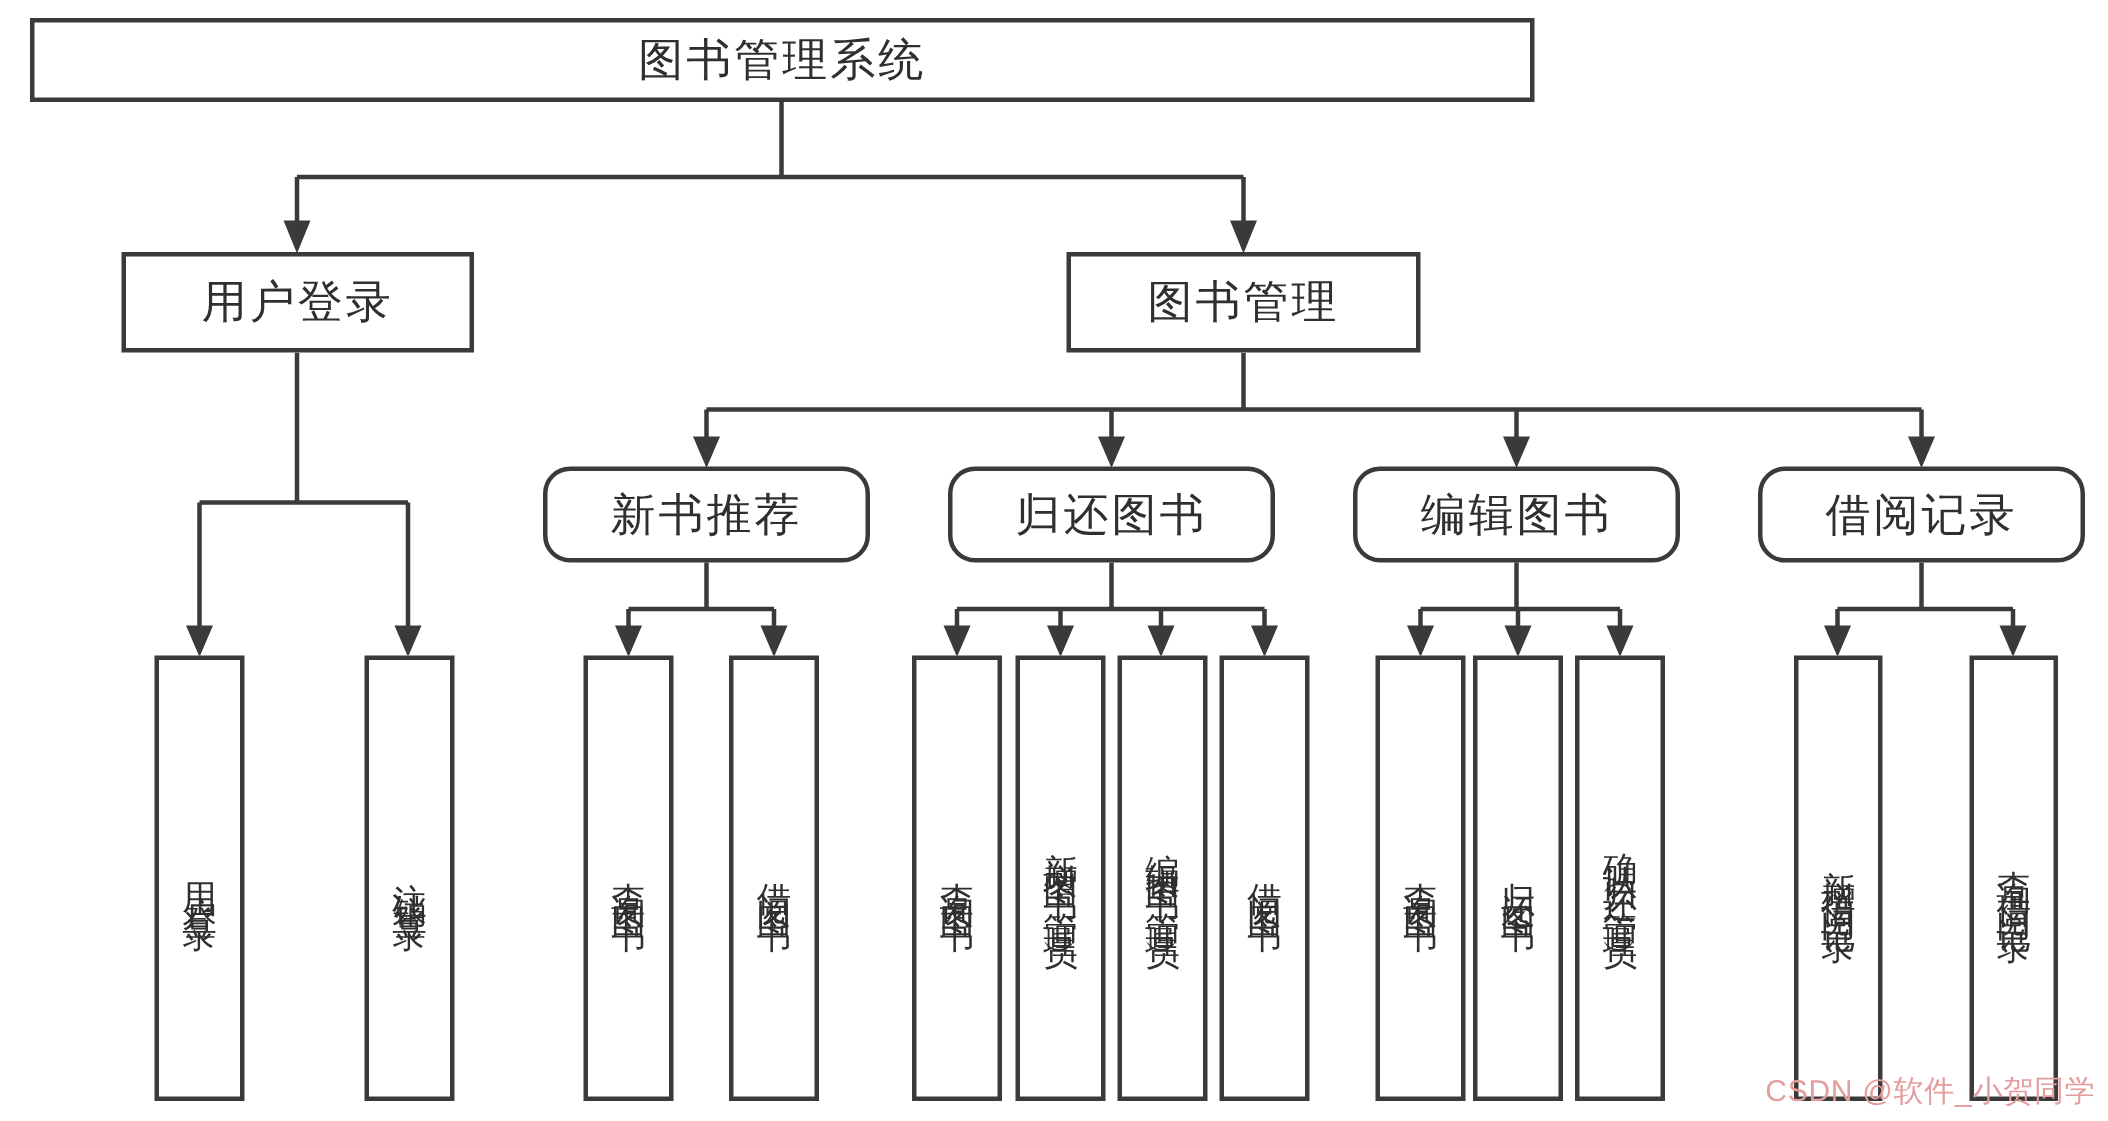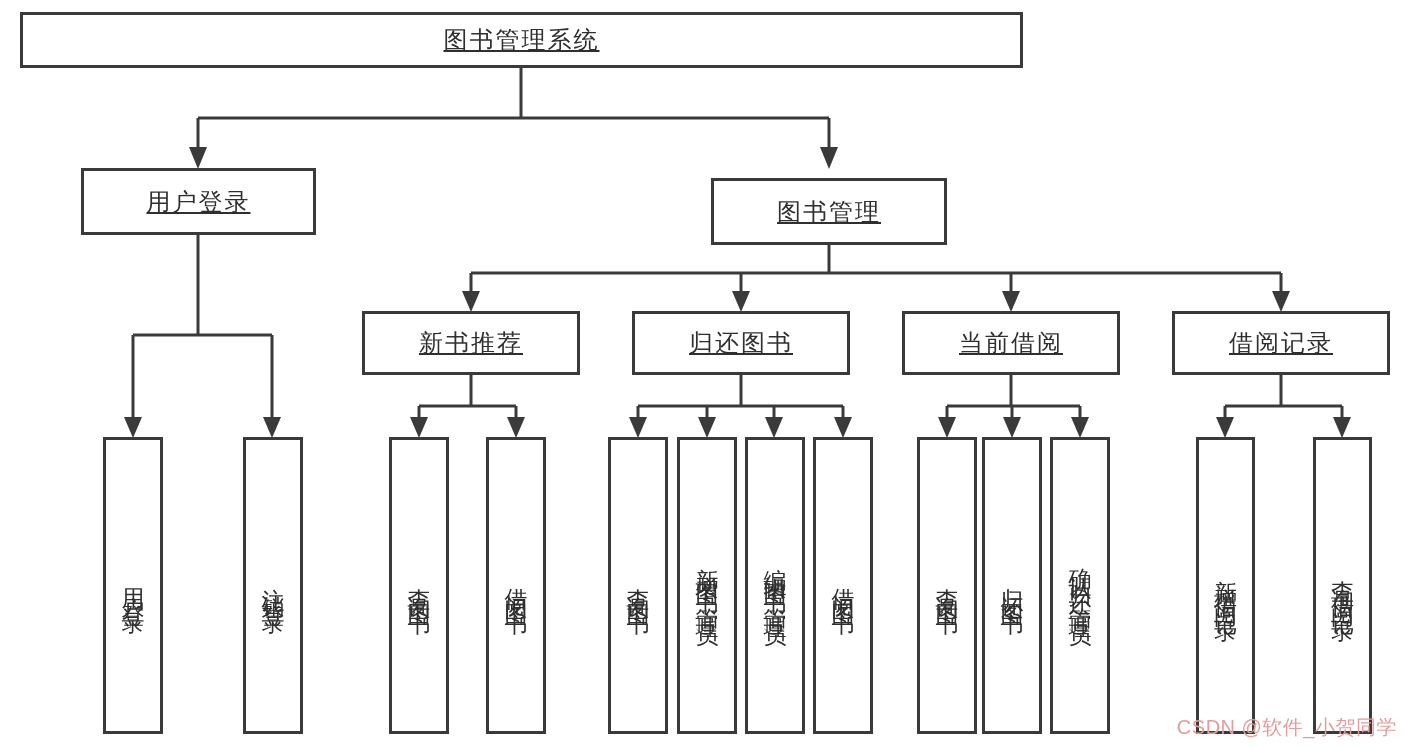--- a/index.html
+++ b/index.html
@@ -13,27 +13,27 @@
   .canvas{
     position:relative;width:1405px;height:747px;background:var(--background);
     font-family:"Liberation Sans",sans-serif;overflow:hidden;
   }
   .connectors{position:absolute;left:0;top:0;}
   .ln{stroke:var(--line-color);stroke-width:3;fill:none;}
   .ah{fill:var(--line-color);stroke:none;}
   .hbox{
     position:absolute;background:#fff;border:3px solid var(--box-border);
     box-sizing:border-box;display:flex;align-items:center;justify-content:center;
-    font-size:24px;letter-spacing:2px;color:var(--text-color);white-space:nowrap;text-decoration:underline;
+    font-size:30px;letter-spacing:2px;color:var(--text-color);white-space:nowrap;
   }
   .root{left:20px;top:12px;width:1003px;height:56px;}
   .l1{top:168px;height:67px;}
   .l1a{left:81px;width:235px;}
-  .l1b{left:711px;width:236px;margin-top:10px;}
-  .l2{top:311px;height:64px;width:218px;}
+  .l1b{left:711px;width:236px;}
+  .l2{top:311px;height:64px;width:218px;border-radius:18px;}
   .leaf{
     position:absolute;top:437px;height:297px;width:60px;
     background:#fff;border:3px solid var(--box-border);box-sizing:border-box;
     display:flex;align-items:center;justify-content:center;
   }
   .vtext{
     writing-mode:vertical-rl;text-orientation:mixed;
     font-size:23px;letter-spacing:8px;line-height:1;color:var(--text-color);
     white-space:nowrap;
   }
@@ -90,21 +90,21 @@
     </g>
   </svg>
 
   <div class="hbox root">图书管理系统</div>
 
   <div class="hbox l1 l1a">用户登录</div>
   <div class="hbox l1 l1b">图书管理</div>
 
   <div class="hbox l2" style="left:362px">新书推荐</div>
   <div class="hbox l2" style="left:632px">归还图书</div>
-  <div class="hbox l2" style="left:902px">当前借阅</div>
+  <div class="hbox l2" style="left:902px">编辑图书</div>
   <div class="hbox l2" style="left:1172px">借阅记录</div>
 
   <div class="leaf" style="left:103px">
     <span class="vtext">用户登录</span>
   </div>
   <div class="leaf" style="left:243px">
     <span class="vtext">注销登录</span>
   </div>
 
   <div class="leaf" style="left:389px">

